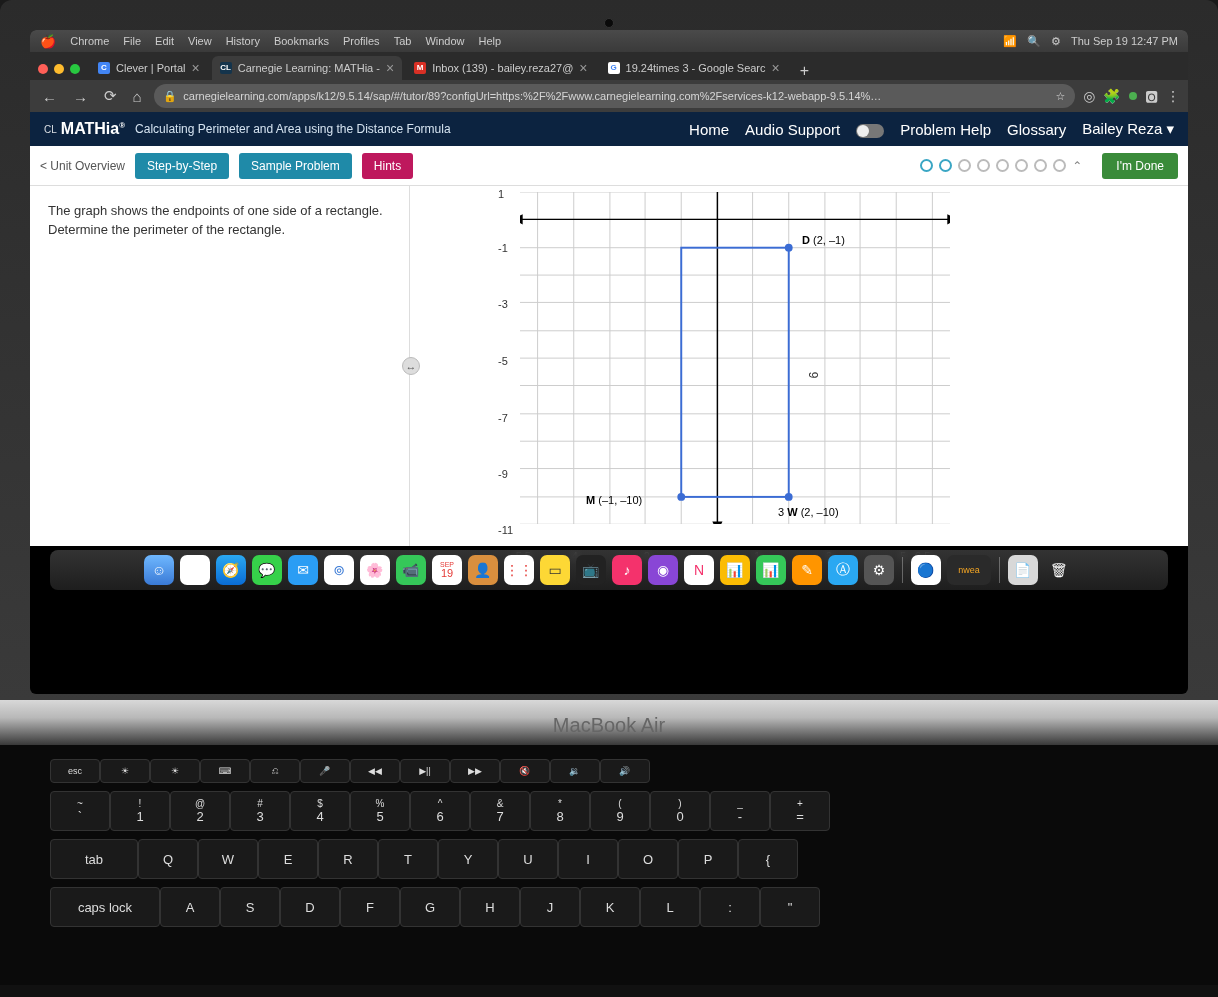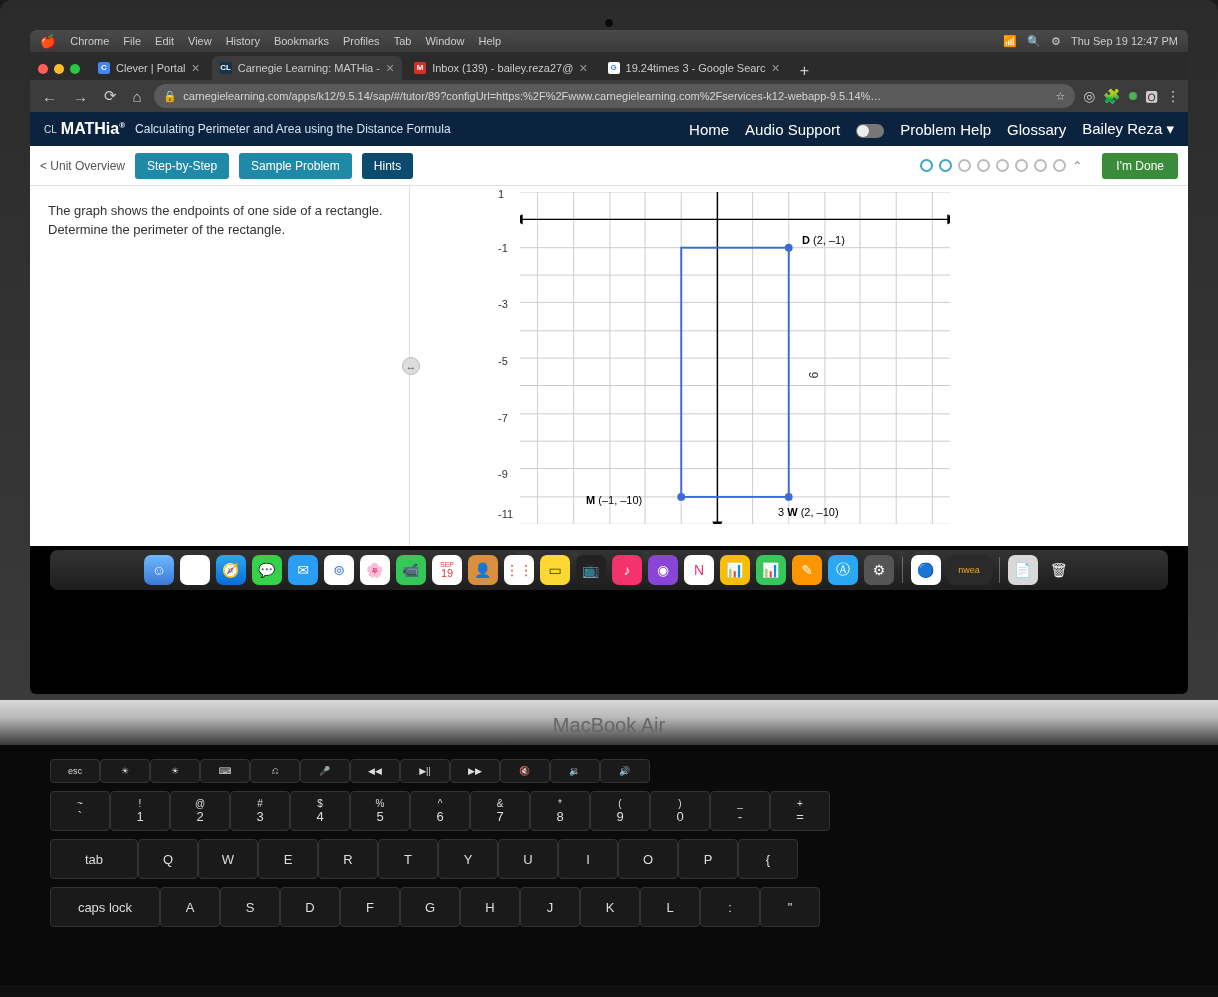--- a/index.html
+++ b/index.html
@@ -43,21 +43,21 @@
     .app-header .right-links {margin-left:auto;display:flex;gap:16px;font-size:15px;align-items:flex-end;}
     .toggle {width:28px;height:14px;background:#777;border-radius:7px;position:relative;}
     .toggle::after {content:"";position:absolute;width:12px;height:12px;background:#eee;border-radius:50%;top:1px;left:1px;}
 
     
     .toolbar {height:40px;background:#fff;border-bottom:1px solid #ddd;display:flex;align-items:center;padding:0 10px;gap:10px;}
     .link-back {color:#555;font-size:12px;cursor:pointer;}
     .pill {padding:6px 12px;border-radius:3px;font-size:12px;color:#fff;cursor:pointer;}
     .pill.step {background:#1f8aa8;}
     .pill.sample {background:#1f8aa8;}
-    .pill.hints {background:#0c4a6e;}
+    .pill.hints {background:#be185d;}
     .progress-dots {margin-left:auto;display:flex;gap:6px;align-items:center;}
     .dot {width:13px;height:13px;border-radius:50%;border:2px solid #bbb;}
     .dot.c {border-color:#3aa6c4;}
     .caret {color:#888;font-size:12px;}
     .done-btn {background:#3a8b3a;color:#fff;padding:6px 14px;border-radius:3px;font-size:12px;margin-left:10px;cursor:pointer;}
 
     
     .content {display:flex;height:360px;background:#fff;position:relative;}
     .left-pane {width:380px;padding:16px 18px;border-right:1px solid #ddd;font-size:13px;color:#333;line-height:1.45;}
     .left-pane p {margin-bottom:12px;}
@@ -269,21 +269,21 @@
             <circle cx="165" cy="312" r="4" fill="#3b6cd4"></circle>
           </svg>
 
           <div class="y-axis-labels">
             <span class="y-tick" style="top:-4px">1</span>
             <span class="y-tick" style="top:50px">-1</span>
             <span class="y-tick" style="top:106px">-3</span>
             <span class="y-tick" style="top:163px">-5</span>
             <span class="y-tick" style="top:220px">-7</span>
             <span class="y-tick" style="top:276px">-9</span>
-            <span class="y-tick" style="top:316px">-11</span>
+            <span class="y-tick" style="top:332px">-11</span>
           </div>
           <div class="x-axis-labels">
             <span class="x-tick" style="left:-8px">-5.5</span>
             <span class="x-tick" style="left:48px">-4</span>
             <span class="x-tick" style="left:120px">-2</span>
             <span class="x-tick" style="left:234px">1</span>
             <span class="x-tick" style="left:306px">3</span>
             <span class="x-tick" style="left:380px">5</span>
             <span class="x-tick" style="left:395px">6.5</span>
           </div>

